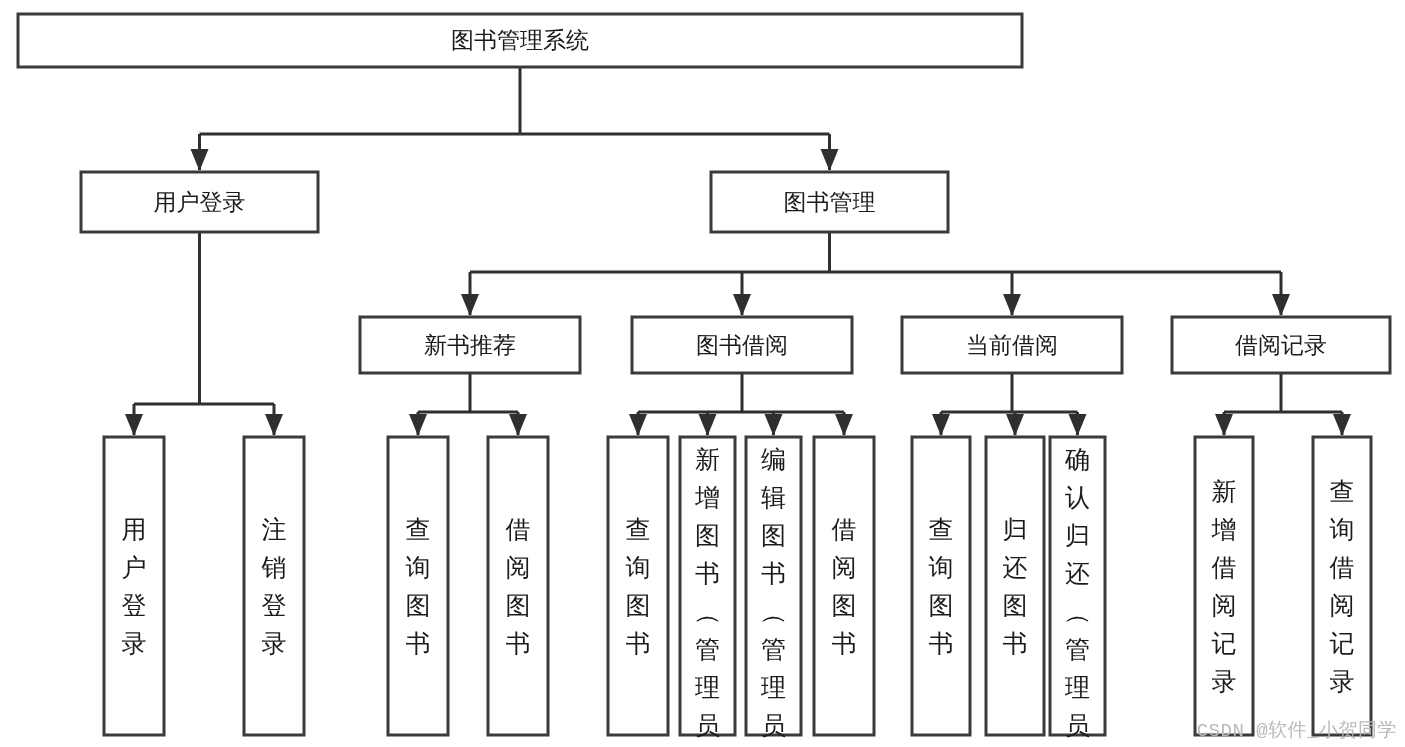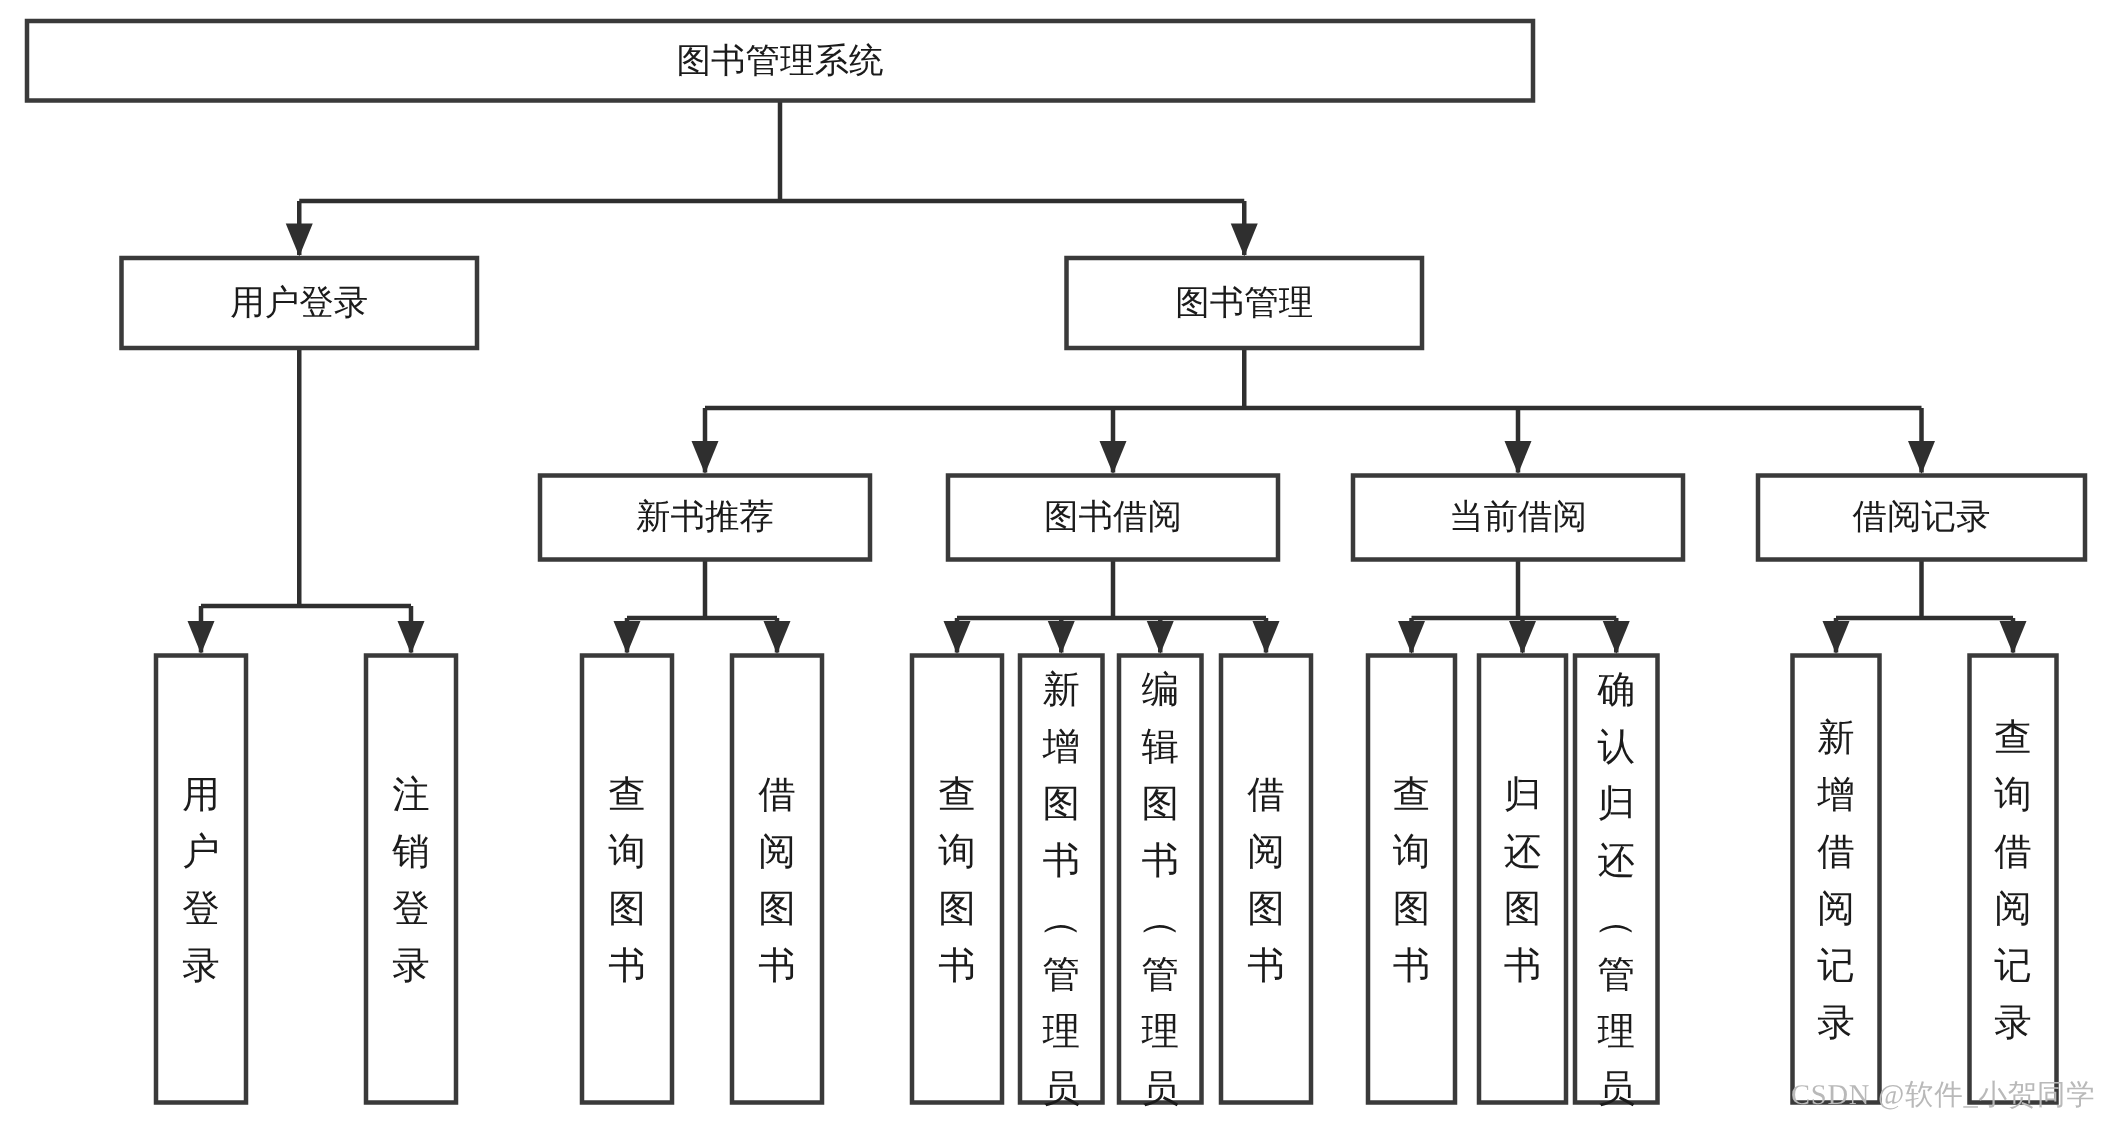--- a/index.html
+++ b/index.html
@@ -56,21 +56,21 @@
   .leaf-label {
     font-family: "DejaVu Sans", "Liberation Sans", sans-serif;
     font-size: 25px;
     fill: #1b1b1b;
     text-anchor: middle;
   }
   .watermark {
     position: absolute;
     right: 8px;
     bottom: 4px;
-    font-family: Liberation Serif, serif;
+    font-family: Liberation Mono, monospace;
     font-size: 19px;
     color: #b9b9b9;
     white-space: nowrap;
     letter-spacing: 0.5px;
   }
 </style>
 </head>
 <body>
 
 <div id="diagram-root">

